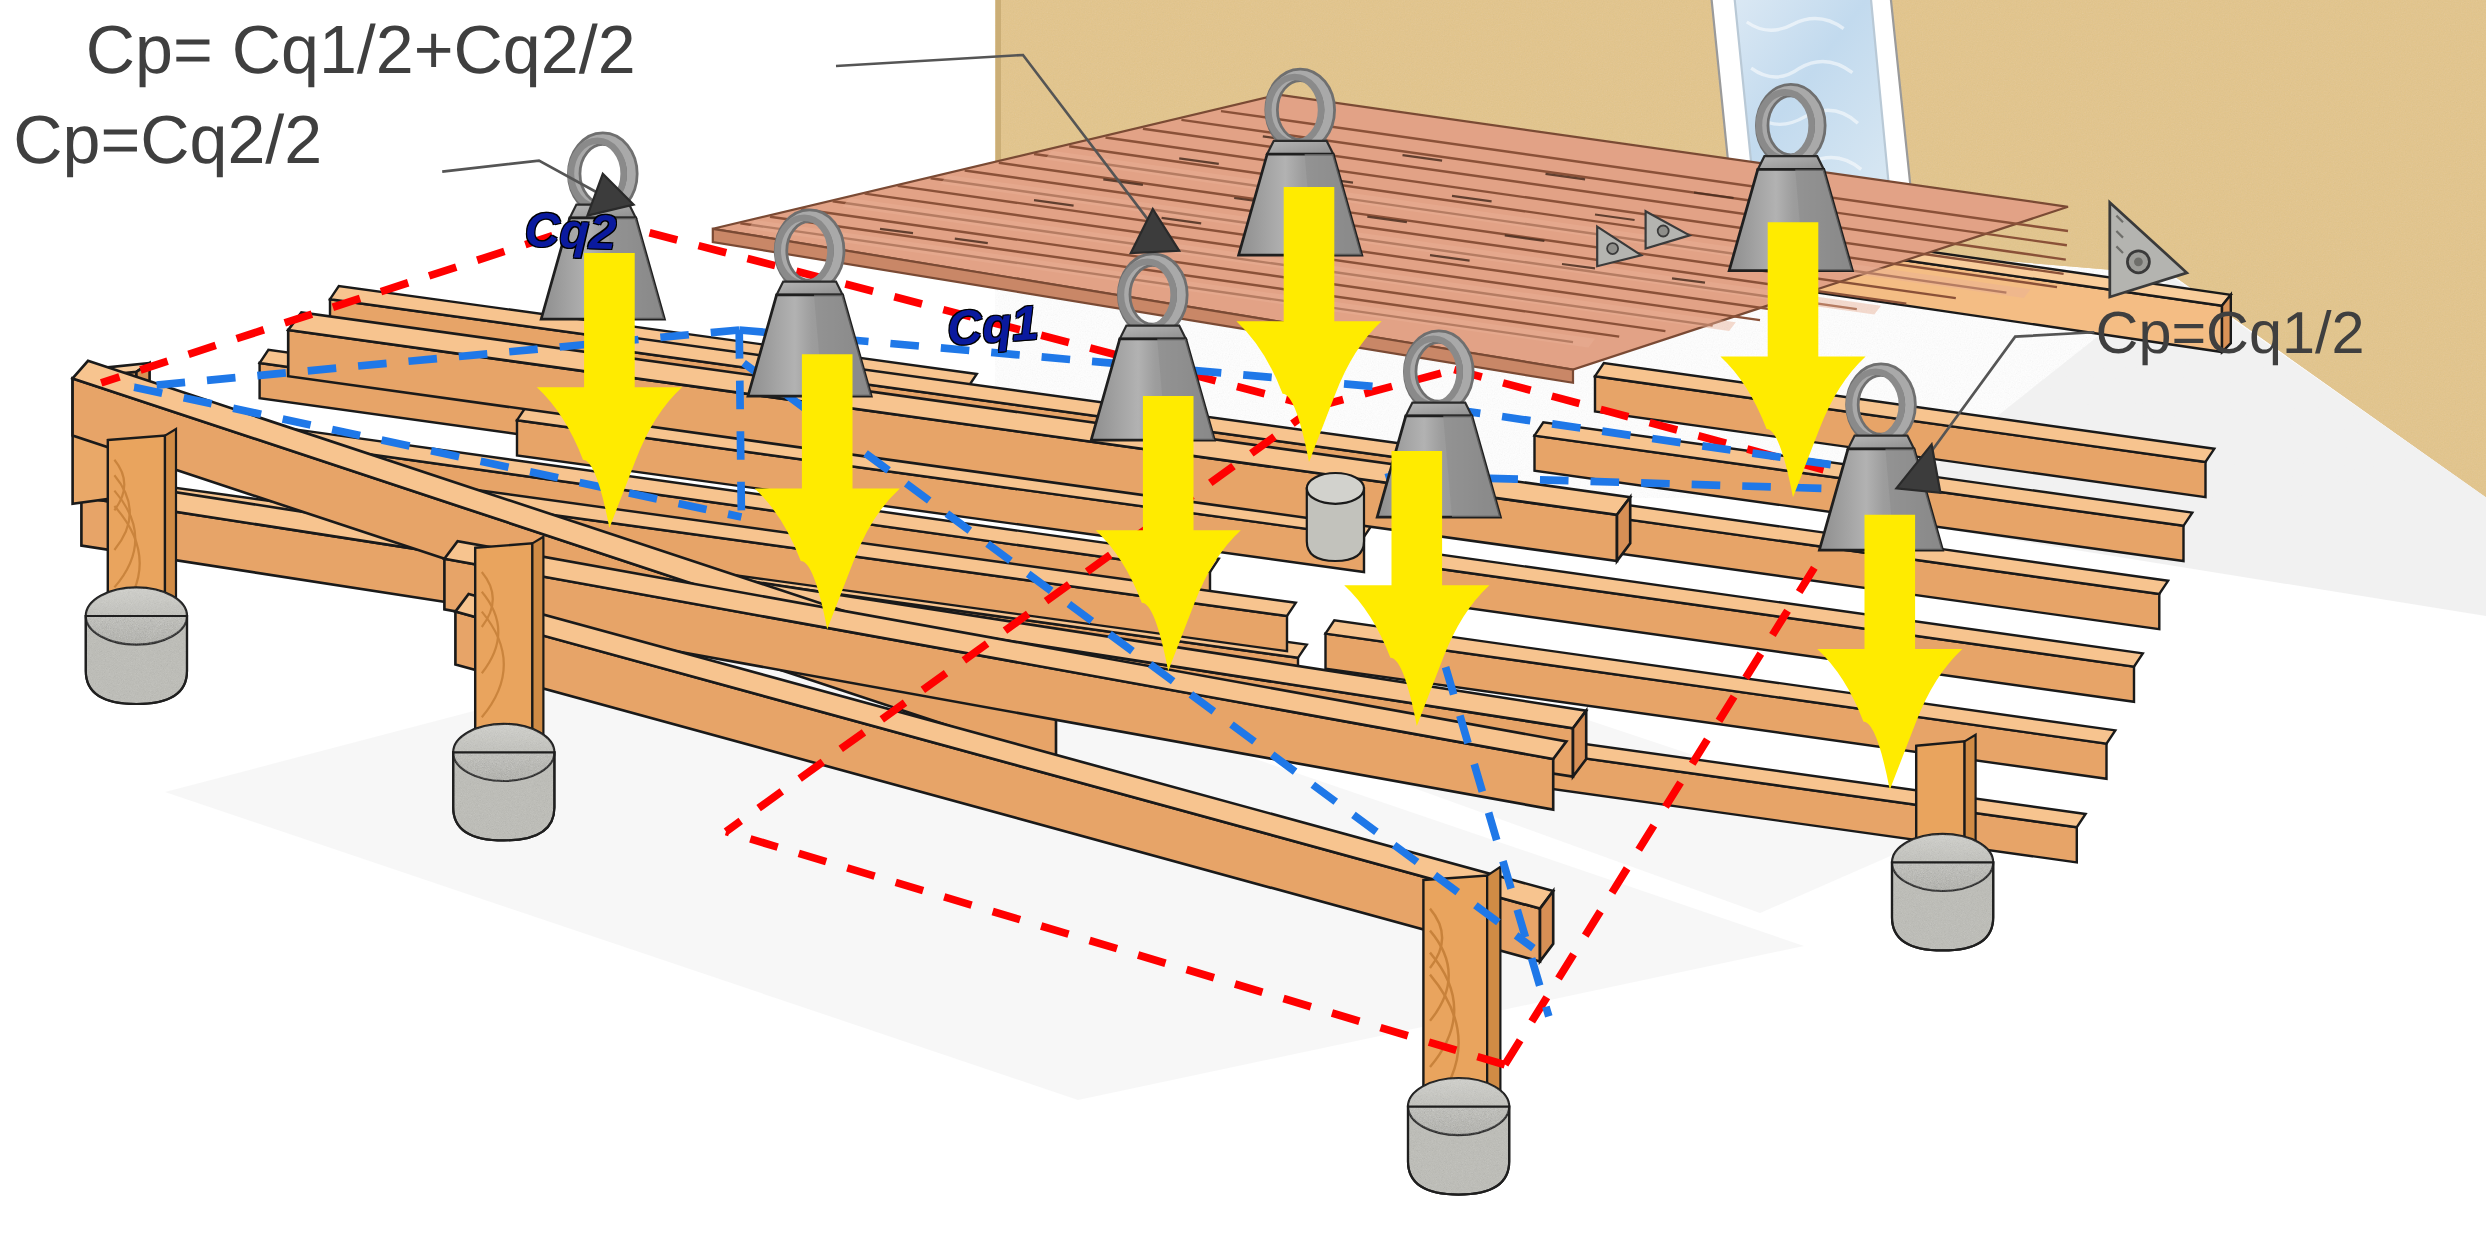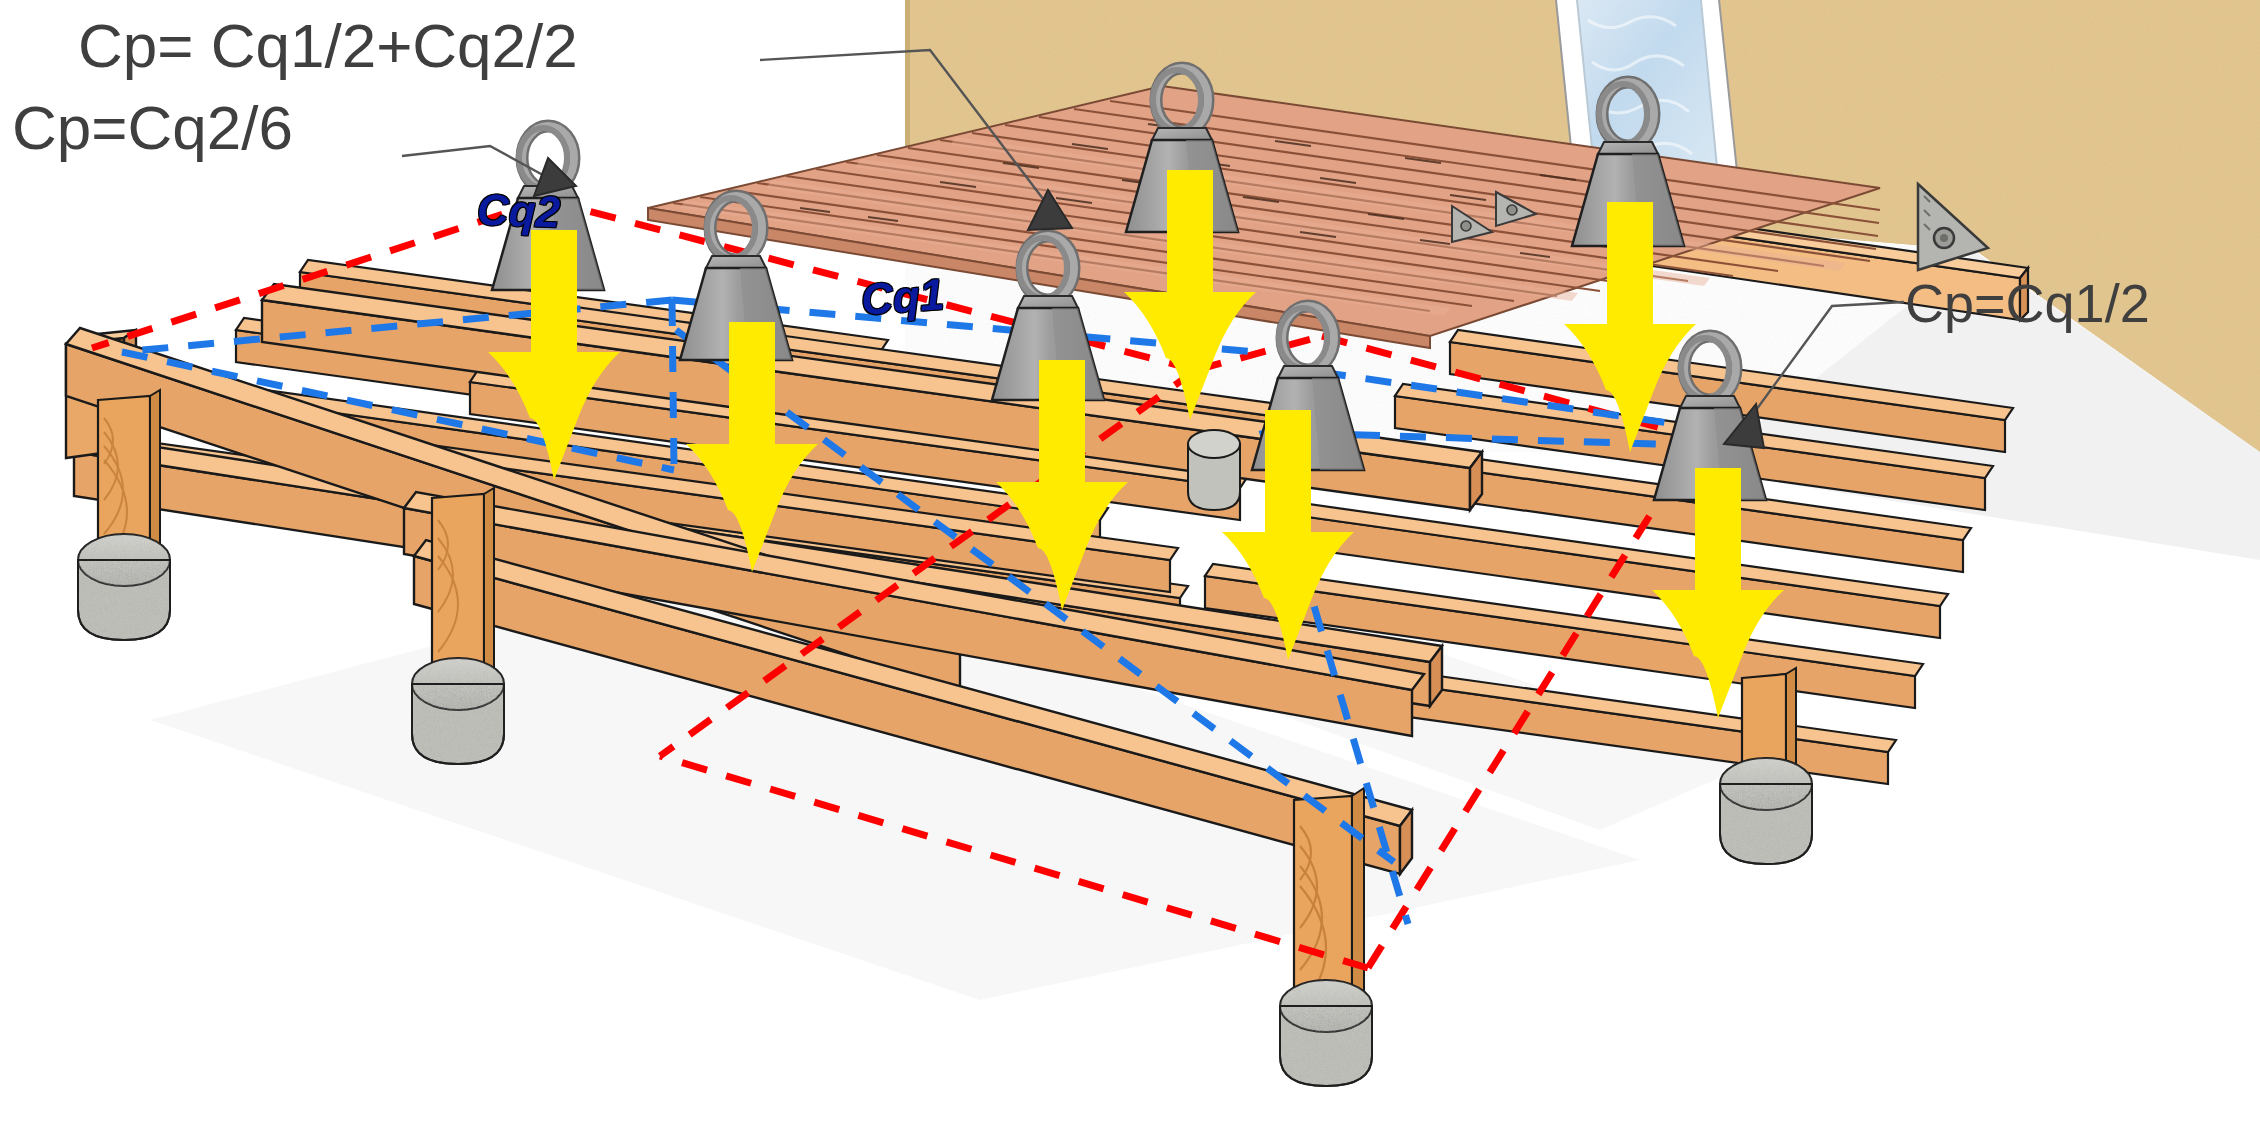--- a/index.html
+++ b/index.html
@@ -413,19 +413,19 @@
       <path d="M 1048 190 L 1072 228 L 1028 230 Z" fill="#3c3c3c" stroke="#2a2a2a" stroke-width="2"></path>
     </g>
     <g>
       <path d="M 1904 302 L 1832 306 L 1740 432" fill="none" stroke="#555555" stroke-width="2.4"></path>
       <path d="M 1756 404 L 1724 444 L 1764 448 Z" fill="#3c3c3c" stroke="#2a2a2a" stroke-width="2"></path>
     </g>
 
   </svg>
 
   <div class="lbl" id="lbl-cp-sum">Cp= Cq1/2+Cq2/2</div>
-  <div class="lbl" id="lbl-cp-q2">Cp=Cq2/6</div>
+  <div class="lbl" id="lbl-cp-q2">Cp=Cq2/2</div>
   <div class="lbl" id="lbl-cp-q1">Cp=Cq1/2</div>
 
   <div class="wlabel" id="wl-cq2">Cq2</div>
   <div class="wlabel" id="wl-cq1">Cq1</div>
 
 </div>
 
 </body></html>

